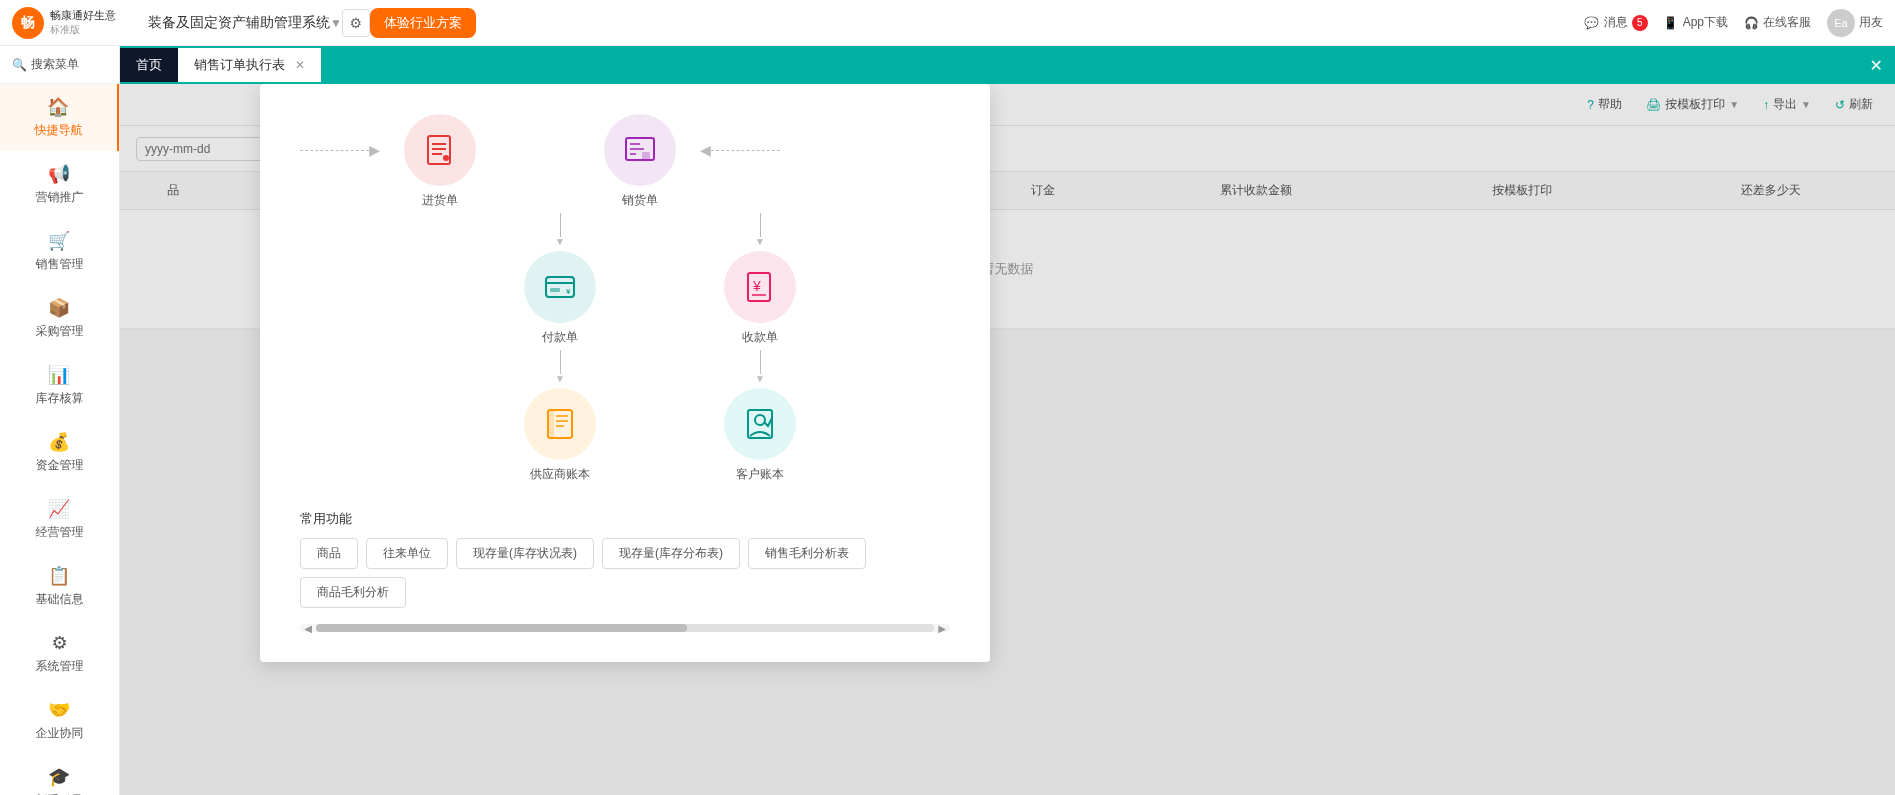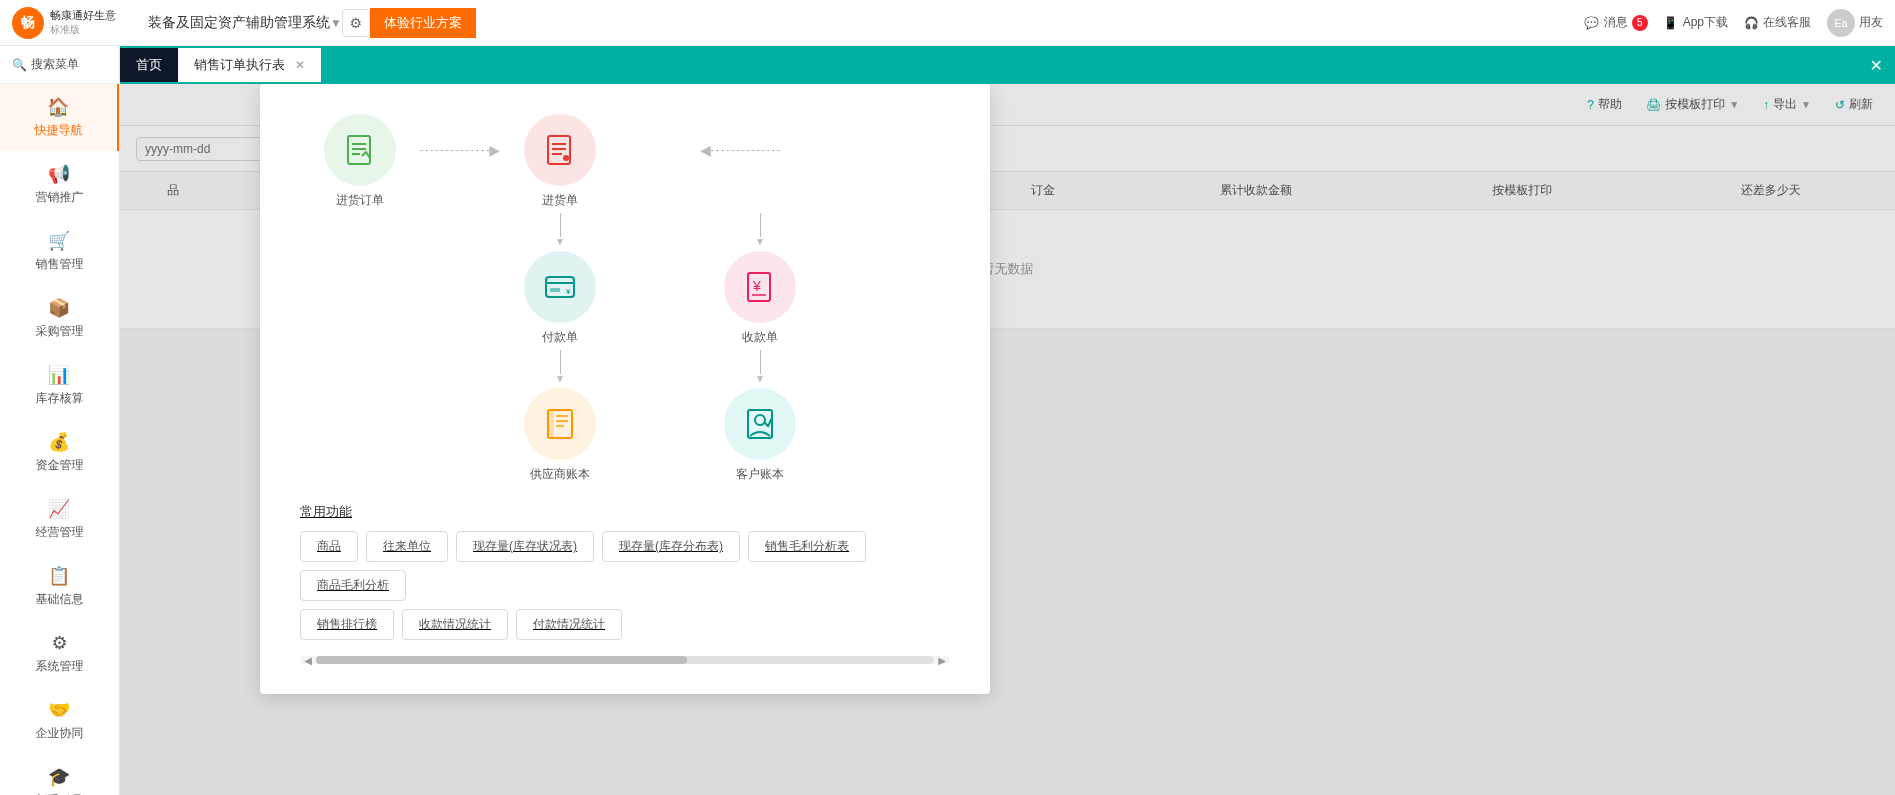--- a/index.html
+++ b/index.html
@@ -36,21 +36,21 @@
       padding-left: 16px;
     }
     .system-title { font-size: 14px; color: #333; }
     .title-arrow { color: #999; font-size: 12px; }
     .gear-btn {
       width: 28px; height: 28px; border: 1px solid #ddd; border-radius: 4px;
       display: flex; align-items: center; justify-content: center;
       cursor: pointer; color: #666; font-size: 14px;
     }
     .trial-btn {
-      background: #ff6b00; color: white; border: none; border-radius: 0;
+      background: #ff6b00; color: white; border: none; border-radius: 8px;
       padding: 6px 14px; font-size: 13px; cursor: pointer;
     }
     .header-right {
       display: flex; align-items: center; gap: 16px; margin-left: auto;
     }
     .header-right-item {
       display: flex; align-items: center; gap: 4px; color: #555; font-size: 12px; cursor: pointer;
     }
     .badge {
       background: #f5222d; color: white; border-radius: 8px;
@@ -176,21 +176,21 @@
 
     
     .circle-green { background: #e8f5e9; color: #4caf50; }
     .circle-red-light { background: #fce4e4; color: #e53935; }
     .circle-purple { background: #f3e5f5; color: #9c27b0; }
     .circle-orange { background: #fff3e0; color: #ff9800; }
     .circle-teal { background: #e0f2f1; color: #009688; }
     .circle-pink { background: #fce4ec; color: #e91e63; }
 
     
-    .common-func { margin-top: 20px; text-decoration: underline; }
+    .common-func { margin-top: 27px; }
     .common-func-title { font-size: 13px; color: #333; margin-bottom: 10px; }
     .func-btns { display: flex; flex-wrap: wrap; gap: 8px; }
     .func-btn {
       border: 1px solid #d9d9d9; background: #fff; border-radius: 4px;
       padding: 6px 16px; font-size: 12px; color: #555; cursor: pointer;
     }
 
     
     .modal-scrollbar {
       margin-top: 16px; background: #f5f5f5; height: 8px; border-radius: 4px;
@@ -369,32 +369,20 @@
             </tr>
           </tbody>
         </table>
       </div>
 
       <div class="overlay">
         <div class="modal-box">
 
           <div style="display:flex; align-items:flex-start; gap:0;">
 
-            <div class="flow-node">
-              <div class="flow-circle circle-green">
-                <svg width="36" height="36" viewBox="0 0 36 36">
-                  <rect x="6" y="4" width="22" height="28" rx="2" fill="none" stroke="#4caf50" stroke-width="2"></rect>
-                  <line x1="10" y1="12" x2="24" y2="12" stroke="#4caf50" stroke-width="2"></line>
-                  <line x1="10" y1="17" x2="24" y2="17" stroke="#4caf50" stroke-width="2"></line>
-                  <line x1="10" y1="22" x2="18" y2="22" stroke="#4caf50" stroke-width="2"></line>
-                  <polyline points="20,24 24,20 28,26" fill="none" stroke="#4caf50" stroke-width="2"></polyline>
-                </svg>
-              </div>
-              <span class="flow-label">进货订单</span>
-            </div>
 
             <div style="display:flex; align-items:center; height:72px; width:80px;">
               <div style="flex:1; border-top:1px dashed #bbb;"></div>
               <span style="color:#bbb; font-size:14px;">▶</span>
             </div>
 
             <div class="flow-node">
               <div class="flow-circle circle-red-light">
                 <svg width="36" height="36" viewBox="0 0 36 36">
                   <rect x="6" y="4" width="22" height="28" rx="2" fill="none" stroke="#e53935" stroke-width="2"></rect>
@@ -402,20 +390,32 @@
                   <line x1="10" y1="17" x2="24" y2="17" stroke="#e53935" stroke-width="2"></line>
                   <line x1="10" y1="22" x2="20" y2="22" stroke="#e53935" stroke-width="2"></line>
                   <circle cx="24" cy="26" r="3" fill="#e53935"></circle>
                 </svg>
               </div>
               <span class="flow-label">进货单</span>
             </div>
 
             <div style="width:80px; height:72px;"></div>
 
+            <div class="flow-node">
+              <div class="flow-circle circle-purple">
+                <svg width="36" height="36" viewBox="0 0 36 36">
+                  <rect x="4" y="6" width="28" height="22" rx="2" fill="none" stroke="#9c27b0" stroke-width="2"></rect>
+                  <line x1="8" y1="12" x2="18" y2="12" stroke="#9c27b0" stroke-width="1.5"></line>
+                  <line x1="8" y1="17" x2="22" y2="17" stroke="#9c27b0" stroke-width="1.5"></line>
+                  <line x1="8" y1="22" x2="14" y2="22" stroke="#9c27b0" stroke-width="1.5"></line>
+                  <rect x="20" y="20" width="8" height="8" rx="1" fill="#9c27b0" opacity="0.3"></rect>
+                </svg>
+              </div>
+              <span class="flow-label">销货单</span>
+            </div>
 
             <div style="display:flex; align-items:center; height:72px; width:80px;">
               <span style="color:#bbb; font-size:14px;">◀</span>
               <div style="flex:1; border-top:1px dashed #bbb;"></div>
             </div>
 
           </div>
 
           <div style="display:flex; align-items:center; gap:0; margin-top:4px;">
             <div style="width:120px;"></div>
@@ -511,25 +511,20 @@
           <div class="common-func">
             <div class="common-func-title">常用功能</div>
             <div class="func-btns">
               <button class="func-btn">商品</button>
               <button class="func-btn">往来单位</button>
               <button class="func-btn">现存量(库存状况表)</button>
               <button class="func-btn">现存量(库存分布表)</button>
               <button class="func-btn">销售毛利分析表</button>
               <button class="func-btn">商品毛利分析</button>
             </div>
-            <div class="func-btns" style="margin-top:8px;">
-              <button class="func-btn">销售排行榜</button>
-              <button class="func-btn">收款情况统计</button>
-              <button class="func-btn">付款情况统计</button>
-            </div>
           </div>
 
           <div class="modal-scrollbar">
             <div class="modal-scroll-btn">◀</div>
             <div style="flex:1; background:#e0e0e0; height:8px; border-radius:4px;">
               <div class="modal-scrollbar-thumb"></div>
             </div>
             <div class="modal-scroll-btn">▶</div>
           </div>
 

